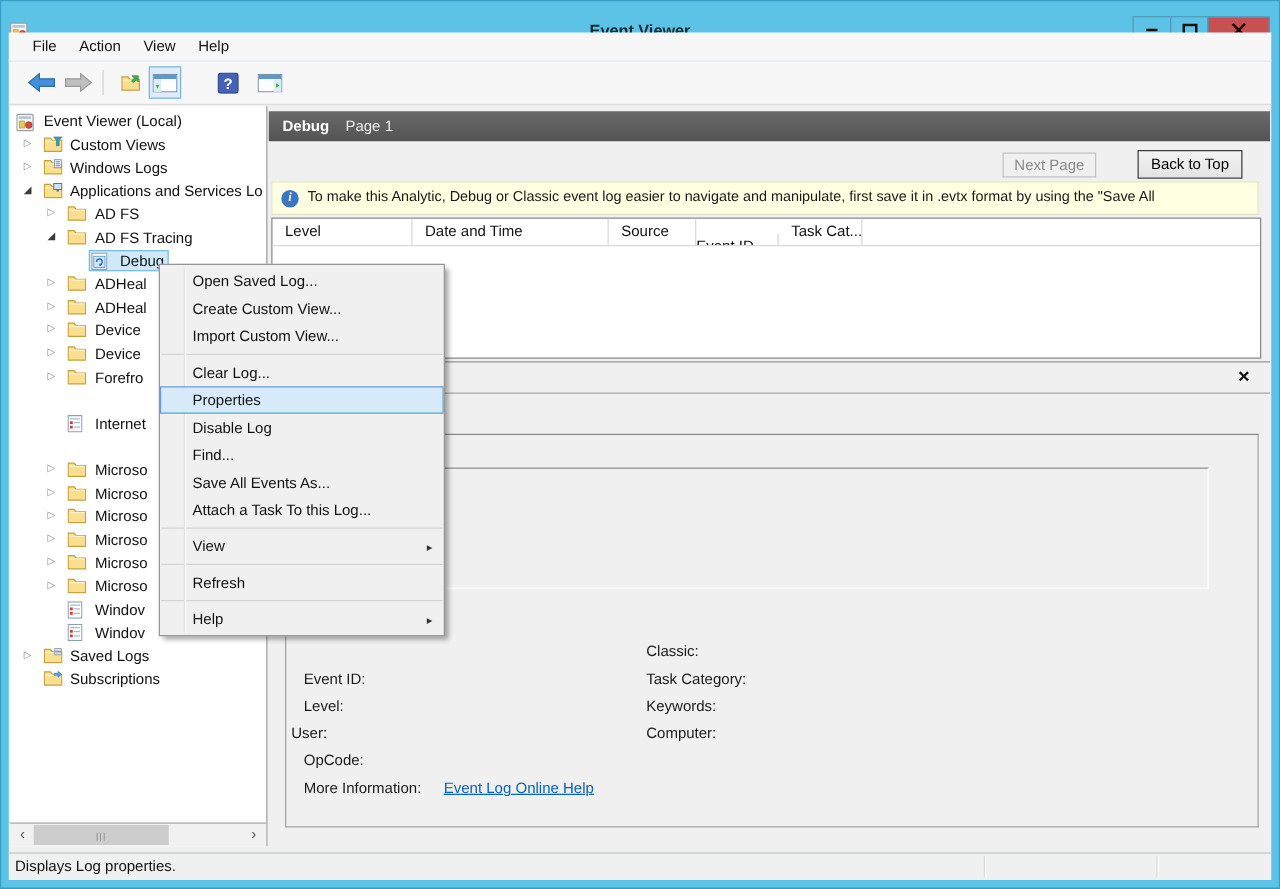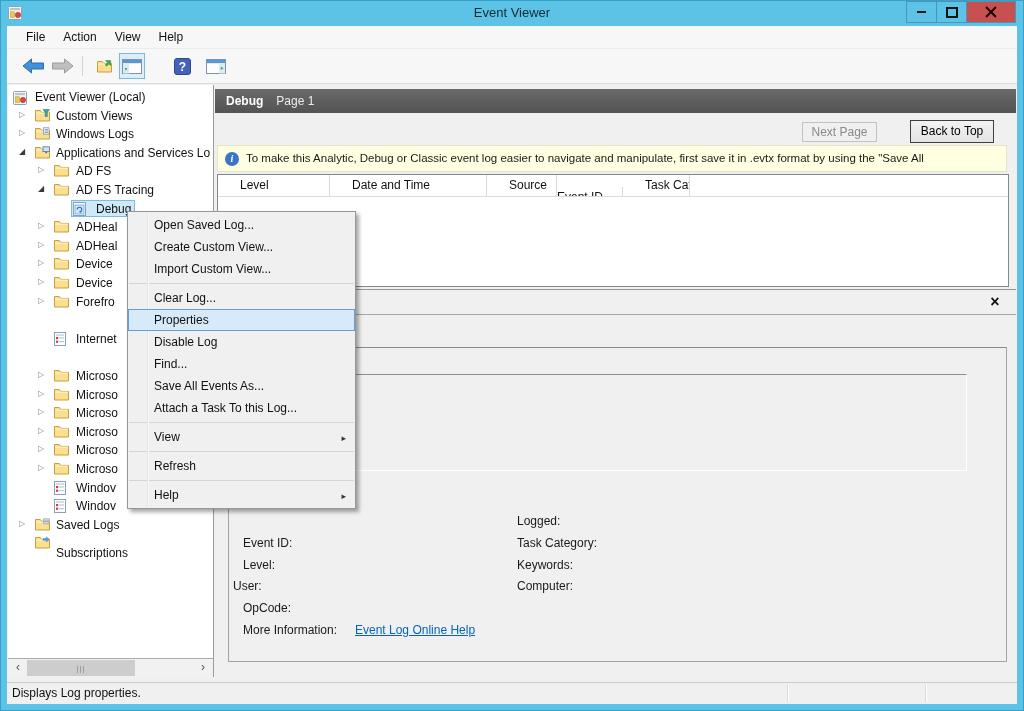--- a/index.html
+++ b/index.html
@@ -4,21 +4,21 @@
 <style>
   :root{
     --c-titlebar:#5cc3e6; --c-close:#c75050; --c-header:#5d5d5d; --c-info:#ffffe1;
     --c-mhl-bg:#d7eafa; --c-mhl-bd:#66a0d2; --c-sel-bg:#cfe9f9; --c-sel-bd:#79bce4; --c-link:#0563c1;
   }
   html,body{margin:0;padding:0;background:#444;}
   #window{position:relative;width:1024px;height:711px;background:var(--c-titlebar);
     font-family:"Liberation Sans","DejaVu Sans",sans-serif;font-size:12px;color:#111;
     box-shadow:inset 0 0 0 1px #35a0c8;overflow:hidden;}
   
-  .titlebar{position:absolute;left:0;top:0;width:100%;height:26px;}
+  .titlebar{position:absolute;left:0;top:12px;width:100%;height:26px;font-weight:bold;}
   .app-icon{position:absolute;left:8px;top:5px;width:16px;height:16px;}
   .title-text{position:absolute;left:0;right:0;top:0;text-align:center;line-height:25px;font-size:13px;color:#102a33;}
   .win-controls{position:absolute;right:8px;top:1px;height:20px;display:flex;border:1px solid #4d93b3;}
   .wc{width:29px;height:20px;display:flex;align-items:center;justify-content:center;background:var(--c-titlebar);}
   .wc + .wc{border-left:1px solid #4d93b3;}
   .wc.close{width:48px;background:var(--c-close);}
   .glyph-min{width:9px;height:2px;background:#111;}
   .glyph-max{width:8px;height:7px;border:2px solid #111;}
   .glyph-close{position:relative;width:12px;height:12px;}
   .glyph-close::before,.glyph-close::after{content:"";position:absolute;left:-1px;top:5px;width:14px;height:2px;background:#1c0808;}
@@ -52,21 +52,21 @@
   .mh-title{font-weight:bold;margin-left:11px;}
   .mh-page{margin-left:13px;color:#ececec;}
   .btn{position:absolute;text-align:center;font-size:12px;cursor:default;box-sizing:border-box;}
   #next-page{left:802px;top:122px;width:75px;height:20px;line-height:18px;color:#8a8a8a;background:#f0f0f0;border:1px solid #c2c2c2;}
   #back-to-top{left:910px;top:120px;width:84px;height:23px;line-height:21px;color:#000;background:linear-gradient(#f3f3f3,#e3e3e3);border:1px solid #3f3f3f;}
   .info-bar{position:absolute;left:217px;top:145px;width:790px;height:27px;background:var(--c-info);border:1px solid #e3e3c6;box-sizing:border-box;}
   .ib-icon{position:absolute;left:7px;top:6px;width:14px;height:14px;border-radius:50%;background:#3a76c4;color:#fff;text-align:center;line-height:14px;font-size:10px;font-style:italic;font-family:"Liberation Serif",serif;font-weight:bold;}
   .ib-text{position:absolute;left:28px;top:6px;font-size:11.5px;color:#1a1a1a;white-space:nowrap;overflow:hidden;right:4px;}
   .list-block{position:absolute;left:217px;top:174px;width:792px;height:113px;background:#fff;border:1px solid #828790;box-sizing:border-box;}
   .cols{display:flex;height:21px;border-bottom:1px solid #d9d9d9;}
-  .col{border-right:1px solid #d9d9d9;line-height:20px;padding-left:22px;box-sizing:border-box;overflow:hidden;white-space:nowrap;}
+  .col{border-right:1px solid #d9d9d9;line-height:20px;padding-left:10px;box-sizing:border-box;overflow:hidden;white-space:nowrap;}
   .col.right{text-align:left;padding-right:5px;padding-left:0;margin-top:12px;}
   .col.fill{flex:1;border-right:none;}
   
   .pv-head{position:absolute;left:215px;top:289px;width:801px;height:26px;background:#f0f0f0;border-top:1px solid #969696;border-bottom:1px solid #a6a6a6;box-sizing:border-box;}
   .pv-close{position:absolute;left:984px;top:292px;width:22px;height:20px;text-align:center;line-height:19px;font-size:16px;font-weight:bold;color:#111;}
   .tab-box{position:absolute;left:228px;top:347px;width:779px;height:315px;background:#f0f0f0;border:1px solid #a3a3a3;border-top-color:#8a8a8a;box-sizing:border-box;}
   .desc-box{position:absolute;left:246px;top:374px;width:721px;height:97px;background:#f0f0f0;border:1px solid;border-color:#8f8f8f #fdfdfd #fdfdfd #8f8f8f;box-sizing:border-box;}
   .pv-label{position:absolute;height:14px;line-height:14px;color:#1a1a1a;}
   .pv-link{position:absolute;left:355px;top:623px;color:var(--c-link);text-decoration:underline;height:14px;line-height:14px;}
   
@@ -350,21 +350,21 @@
               <rect x="8.4" y="3.6" width="6" height="2.2" rx="0.5" fill="#d9e0e8" stroke="#7e8d9c" stroke-width="0.6"></rect>
             </svg></span>
           <span class="tr-label" style="left: 48px;">Saved Logs</span>
         </div>
         <div class="tree-row" style="top: 449.4px;">
           <span class="tr-icon" style="line-height: 0; left: 27px;"><svg width="15" height="13" viewBox="0 0 15 13">
               <path d="M0.5 12 L0.5 1.5 L5.3 1.5 L6.8 3.4 L14.5 3.4 L14.5 12 Z" fill="#fbdf90" stroke="#c4a03e"></path>
               <path d="M1.2 4.1 L13.8 4.1" stroke="#fff3c8" stroke-width="1.1"></path>
               <path d="M8.2 2.6 L11.4 2.6 L11.4 1 L14.4 3.4 L11.4 5.8 L11.4 4.2 L8.2 4.2 Z" fill="#5aa2de" stroke="#3a7cb4" stroke-width="0.5"></path>
             </svg></span>
-          <span class="tr-label" style="left: 48px; margin-top: 10px;">Subscriptions</span>
+          <span class="tr-label" style="left: 48px;">Subscriptions</span>
         </div>
       </div>
     <div class="hscroll">
       <div class="sb-btn left">‹</div>
       <div class="sb-thumb"><span>|||</span></div>
       <div class="sb-btn right">›</div>
     </div>
   </div>
 
   <div class="main-header">
@@ -392,21 +392,21 @@
   <div class="pv-head"></div>
   <div class="pv-close">×</div>
   <div class="tab-box"></div>
   <div class="desc-box"></div>
   <div id="pv-fields">
       <span class="pv-label" style="left: 243px; top: 536px;">Event ID:</span>
       <span class="pv-label" style="left: 243px; top: 558px;">Level:</span>
       <span class="pv-label" style="left: 233px; top: 579px;">User:</span>
       <span class="pv-label" style="left: 243px; top: 601px;">OpCode:</span>
       <span class="pv-label" style="left: 243px; top: 623px;">More Information:</span>
-      <span class="pv-label" style="left: 517px; top: 514px;">Logged:</span>
+      <span class="pv-label" style="left: 517px; top: 514px;">Classic:</span>
       <span class="pv-label" style="left: 517px; top: 536px;">Task Category:</span>
       <span class="pv-label" style="left: 517px; top: 558px;">Keywords:</span>
       <span class="pv-label" style="left: 517px; top: 579px;">Computer:</span>
     </div>
   <a class="pv-link" href="#">Event Log Online Help</a>
 
   <div class="statusbar">
     <span class="sb-text">Displays Log properties.</span>
     <span class="sb-div" style="left:780px"></span>
     <span class="sb-div" style="left:918px"></span>

